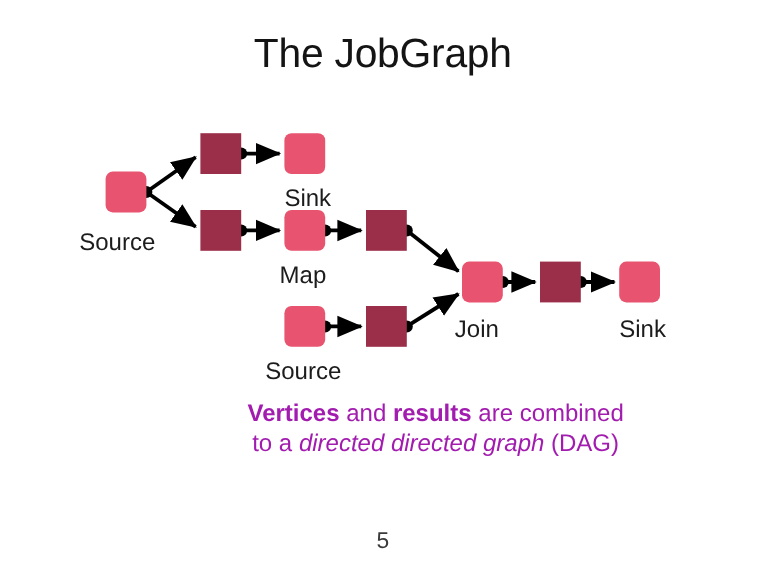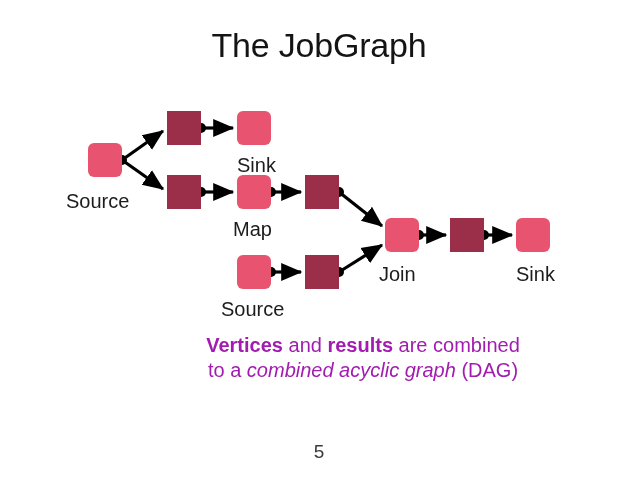--- a/index.html
+++ b/index.html
@@ -166,18 +166,18 @@
         <text class="node-label" x="233" y="141" text-anchor="start">Map</text>
         <text class="node-label" x="221" y="221" text-anchor="start">Source</text>
         <text class="node-label" x="379" y="186" text-anchor="start">Join</text>
         <text class="node-label" x="516" y="186" text-anchor="start">Sink</text>
       </g>
     </svg>
   </div>
 
   <div id="caption">
     <span class="ln"><b>Vertices</b><span> and </span><b>results</b><span> are combined</span></span>
-    <span class="ln"><span>to a </span><i>combined acyclic graph</i><span> (DAG)</span></span>
+    <span class="ln"><span>to a </span><i>directed directed graph</i><span> (DAG)</span></span>
   </div>
 
   <div id="page-number">5</div>
 
 </div>
 
 </body></html>

